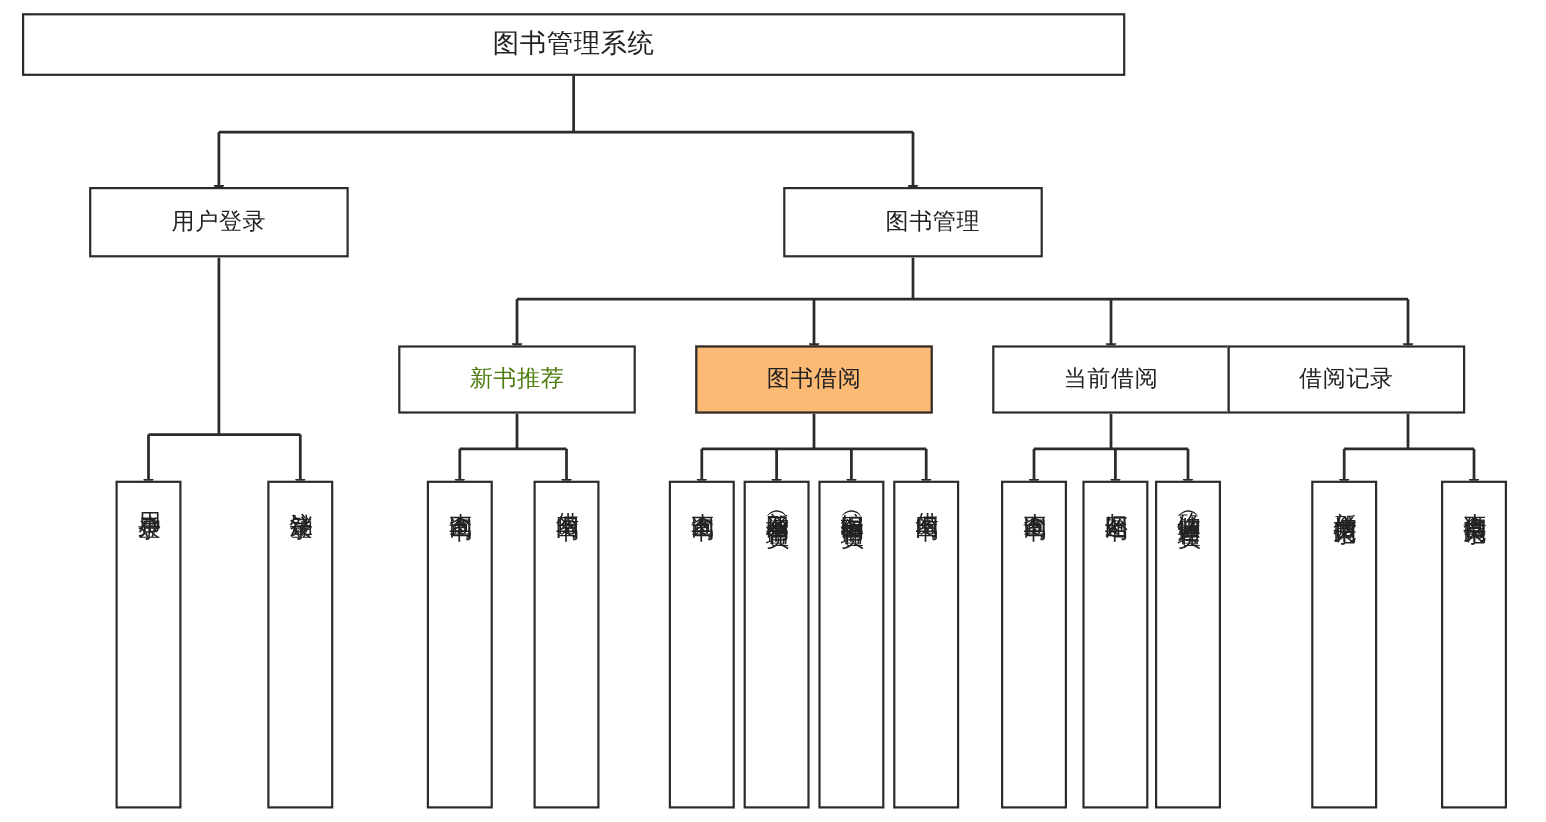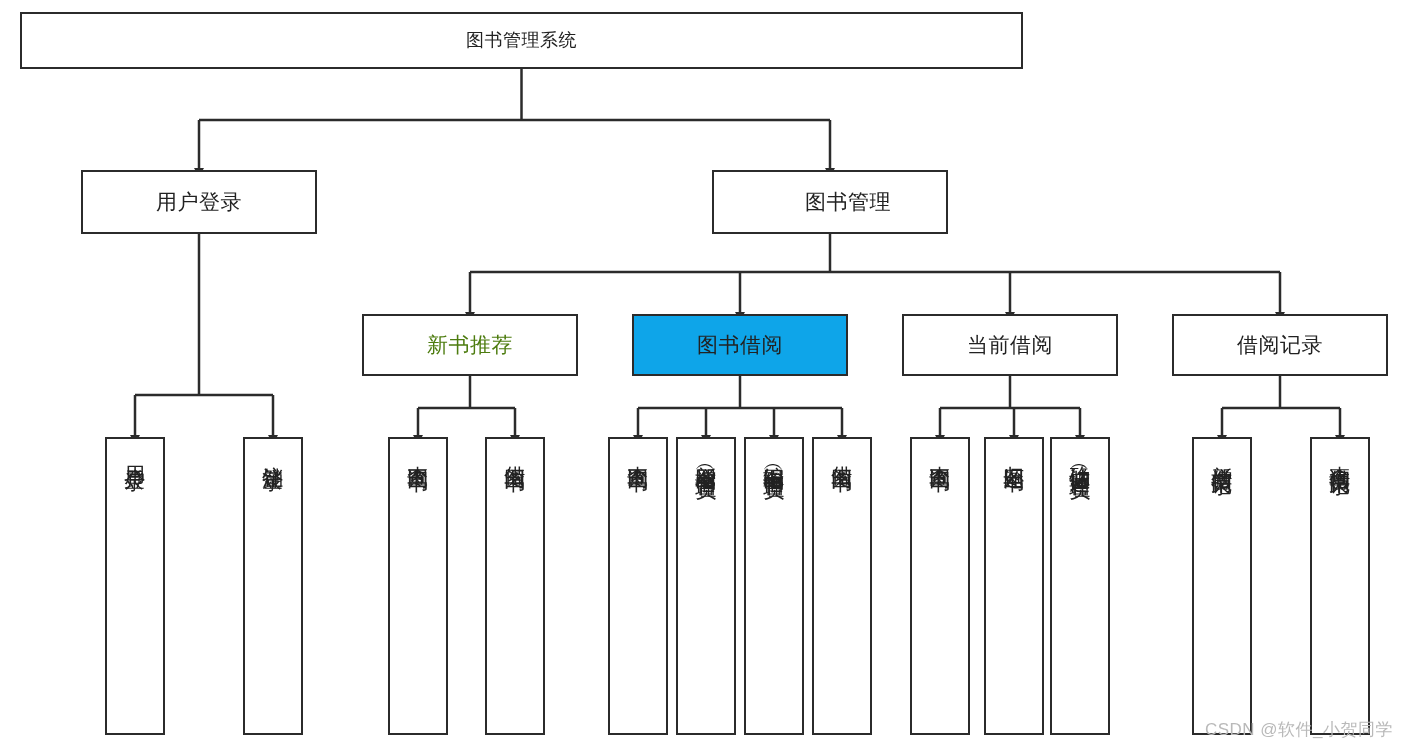--- a/index.html
+++ b/index.html
@@ -39,21 +39,21 @@
     text-align: center;
     white-space: pre;
     letter-spacing: 0.5px;
   }
   
   .node.horiz .label {
     font-size: 21px;
     line-height: 1.2;
   }
   .node.root .label {
-    font-size: 18px;
+    font-size: 24px;
   }
   
   .node.vert {
     align-items: flex-start;
     justify-content: center;
     padding-top: 10px;
   }
   .node.vert .label {
     writing-mode: vertical-rl;
     text-orientation: upright;
@@ -125,27 +125,27 @@
       </div>
       <div class="node horiz" style="left: 81px; top: 170px; width: 236px; height: 64px; border-color: rgb(43, 43, 43); background: rgb(255, 255, 255); color: rgb(34, 34, 34);">
         <span class="label">用户登录</span>
       </div>
       <div class="node horiz" style="left: 712px; top: 170px; width: 236px; height: 64px; border-color: rgb(43, 43, 43); background: rgb(255, 255, 255); color: rgb(34, 34, 34); padding-left: 36px;">
         <span class="label">图书管理</span>
       </div>
       <div class="node horiz" style="left: 362px; top: 314px; width: 216px; height: 62px; border-color: rgb(43, 43, 43); background: rgb(255, 255, 255); color: #4d7c0f;">
         <span class="label">新书推荐</span>
       </div>
-      <div class="node horiz" style="left: 632px; top: 314px; width: 216px; height: 62px; border-color: rgb(43, 43, 43); background: #0ea5e9; color: rgb(34, 34, 34);">
+      <div class="node horiz" style="left: 632px; top: 314px; width: 216px; height: 62px; border-color: rgb(43, 43, 43); background: #fdba74; color: rgb(34, 34, 34);">
         <span class="label">图书借阅</span>
       </div>
       <div class="node horiz" style="left: 902px; top: 314px; width: 216px; height: 62px; border-color: rgb(43, 43, 43); background: rgb(255, 255, 255); color: rgb(34, 34, 34);">
         <span class="label">当前借阅</span>
       </div>
-      <div class="node horiz" style="left: 1172px; top: 314px; width: 216px; height: 62px; border-color: rgb(43, 43, 43); background: rgb(255, 255, 255); color: rgb(34, 34, 34);">
+      <div class="node horiz" style="left: 1116px; top: 314px; width: 216px; height: 62px; border-color: rgb(43, 43, 43); background: rgb(255, 255, 255); color: rgb(34, 34, 34);">
         <span class="label">借阅记录</span>
       </div>
       <div class="node vert" style="left: 105px; top: 437px; width: 60px; height: 298px; border-color: rgb(43, 43, 43); background: rgb(255, 255, 255); color: rgb(34, 34, 34);">
         <span class="label">用户登录</span>
       </div>
       <div class="node vert" style="left: 243px; top: 437px; width: 60px; height: 298px; border-color: rgb(43, 43, 43); background: rgb(255, 255, 255); color: rgb(34, 34, 34);">
         <span class="label">注销登录</span>
       </div>
       <div class="node vert" style="left: 388px; top: 437px; width: 60px; height: 298px; border-color: rgb(43, 43, 43); background: rgb(255, 255, 255); color: rgb(34, 34, 34);">
         <span class="label">查询图书</span>
@@ -175,14 +175,13 @@
         <span class="label">确认归还（管理员）</span>
       </div>
       <div class="node vert" style="left: 1192px; top: 437px; width: 60px; height: 298px; border-color: rgb(43, 43, 43); background: rgb(255, 255, 255); color: rgb(34, 34, 34);">
         <span class="label">新增借阅记录</span>
       </div>
       <div class="node vert" style="left: 1310px; top: 437px; width: 60px; height: 298px; border-color: rgb(43, 43, 43); background: rgb(255, 255, 255); color: rgb(34, 34, 34);">
         <span class="label">查询借阅记录</span>
       </div>
     </div>
 
-  <div class="watermark">CSDN @软件_小贺同学</div>
 </div>
 
 </body></html>

